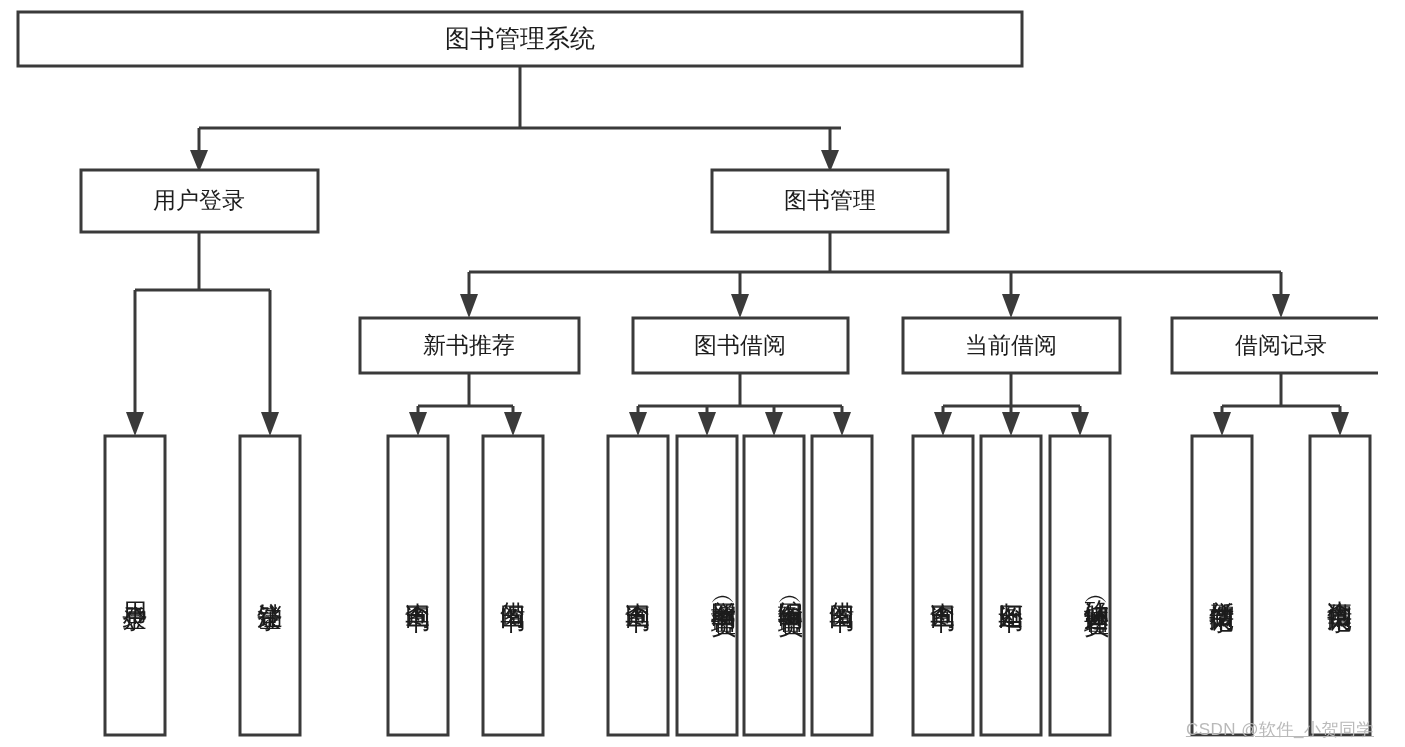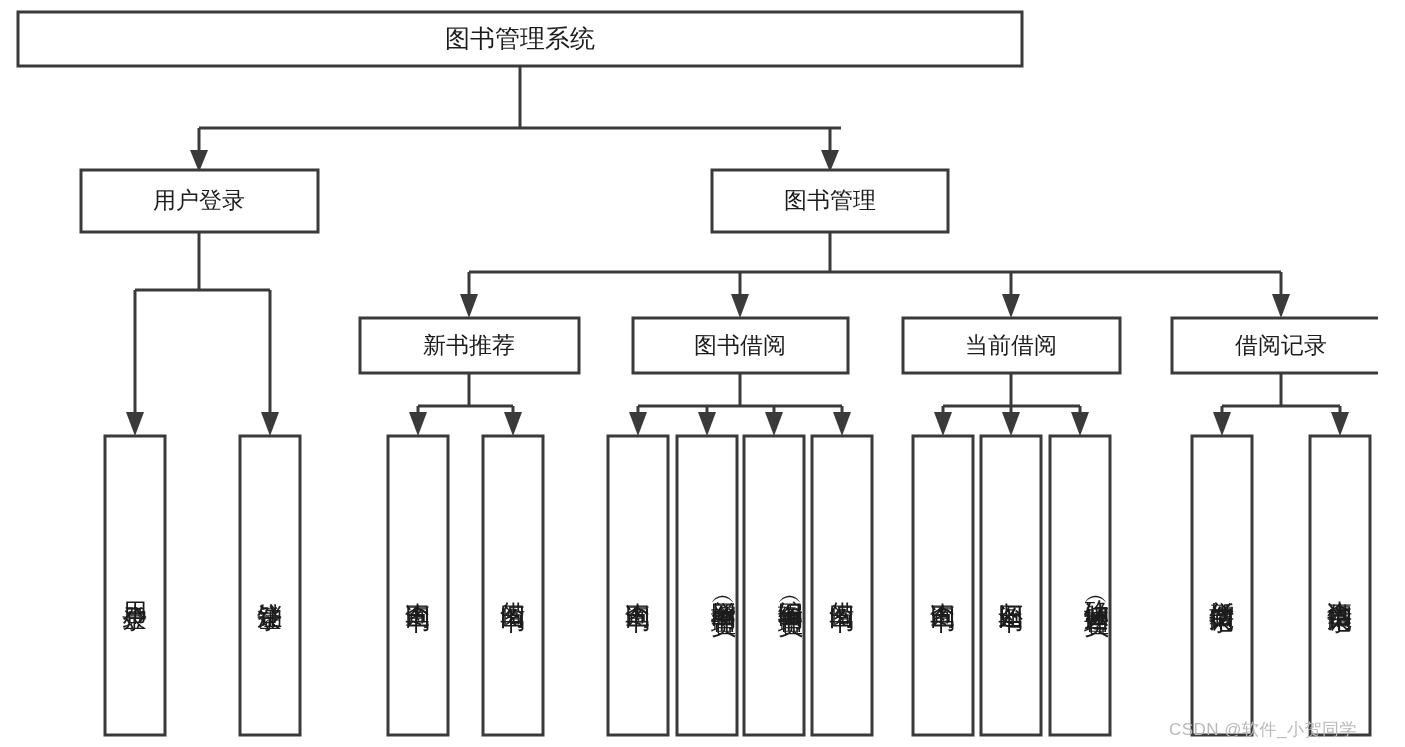--- a/index.html
+++ b/index.html
@@ -67,27 +67,28 @@
     letter-spacing: 2px;
     display: flex;
     align-items: center;
     justify-content: center;
     text-align: center;
     white-space: pre;
     pointer-events: none;
   }
   .watermark {
     position: absolute;
-    right: 21px;
+    right: 4px;
     bottom: 6px;
     font-family: "Liberation Sans", "DejaVu Sans", sans-serif;
     font-size: 17px;
     color: #b9b9b9;
     white-space: nowrap;
     letter-spacing: 0.5px;
+    text-decoration: underline;
   }
 </style>
 </head>
 <body>
 
 <div id="diagram-root">
 
   <svg class="flow" viewBox="0 0 1405 747" xmlns="http://www.w3.org/2000/svg">
 
     <g>

